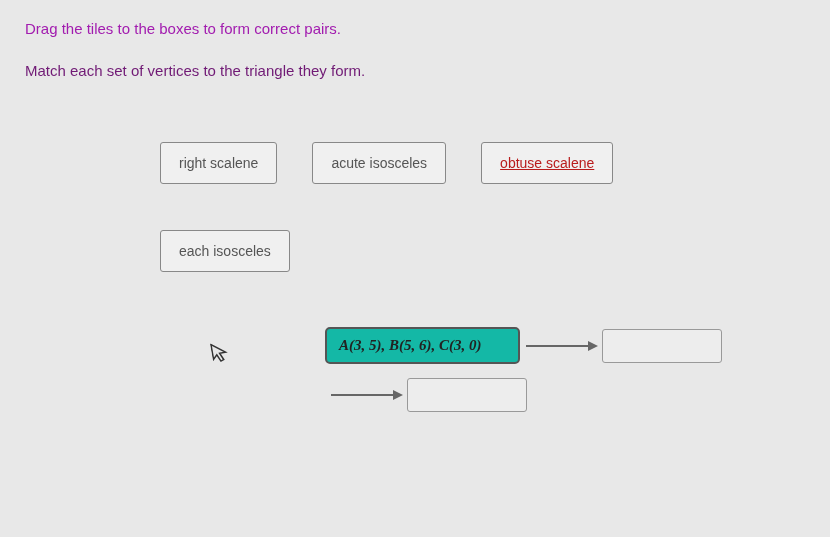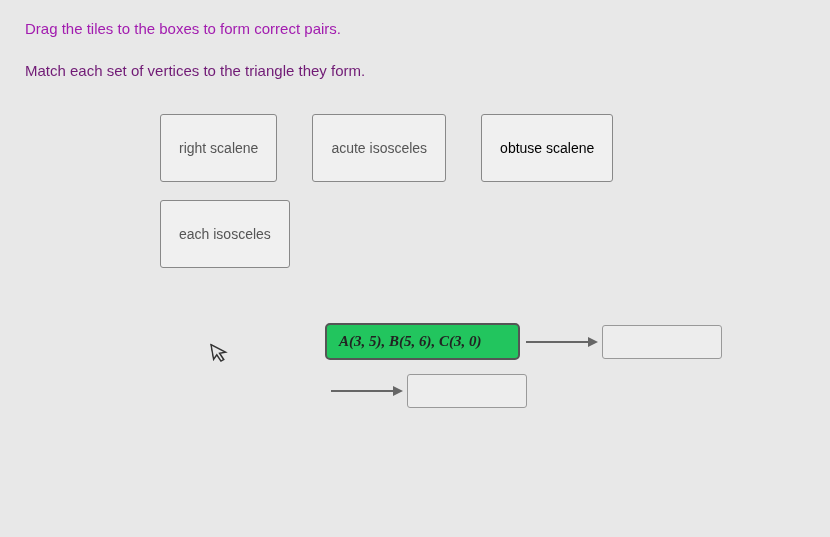--- a/index.html
+++ b/index.html
@@ -30,44 +30,46 @@
       padding-left: 135px;
     }
     .tiles-row {
       display: flex;
       gap: 35px;
       margin-bottom: 18px;
     }
     .tile {
       border: 1px solid #888;
       background: #f0f0f0;
-      padding: 25px 18px;
+      padding: 12px 18px;
       font-size: 14px;
       color: #555;
       border-radius: 3px;
       cursor: grab;
       white-space: nowrap;
       min-width: 110px;
       text-align: center;
+      margin-top: 28px;
     }
     .tile.faded {
-      color: #000000;
+      color: #b91c1c;
+      text-decoration: underline;
     }
     .pairs-area {
       margin-top: 55px;
       padding-left: 300px;
     }
     .pair-row {
       display: flex;
       align-items: center;
       margin-bottom: 14px;
     }
     .vertex-box {
       border: 2px solid #555;
-      background: #22c55e;
+      background: #14b8a6;
       padding: 8px 12px;
       font-size: 15px;
       font-weight: bold;
       font-style: italic;
       color: #222;
       border-radius: 5px;
       font-family: "Times New Roman", serif;
       min-width: 195px;
       text-align: left;
     }

